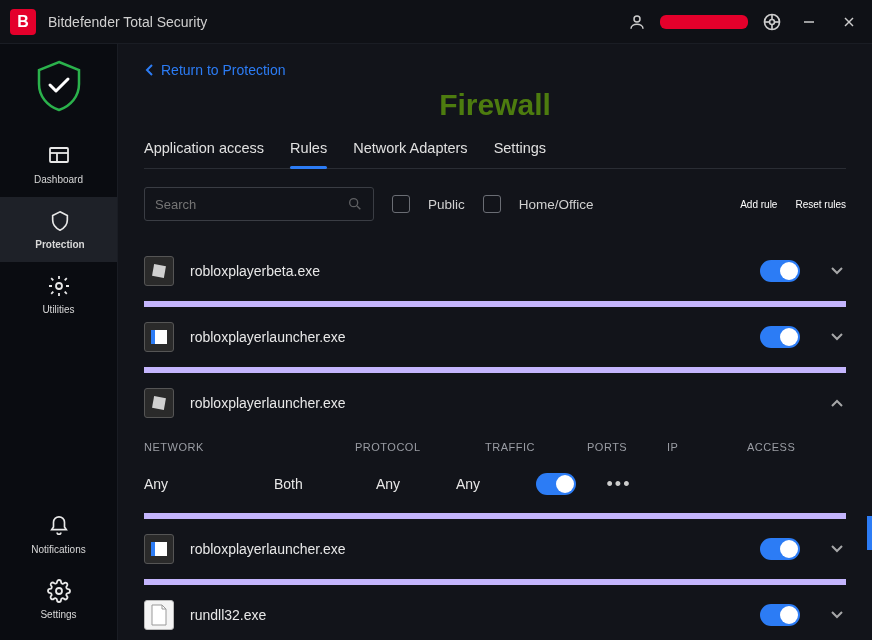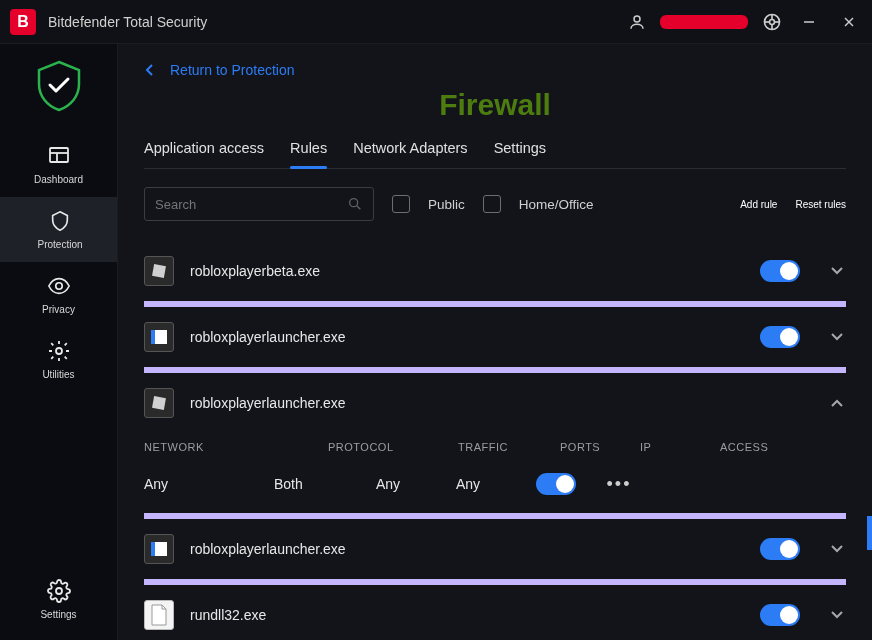--- a/index.html
+++ b/index.html
@@ -17,27 +17,27 @@
   
   
   .body-row { display: flex; flex: 1; min-height: 0; }
   
   
   .sidebar { width: 118px; background: #0a0c11; display: flex; flex-direction: column; align-items: center; padding-top: 14px; border-right: 1px solid #1a1d24; }
   .shield-box { width: 56px; height: 56px; margin-bottom: 18px; }
   .sb-item { width: 100%; display: flex; flex-direction: column; align-items: center; padding: 12px 0; cursor: pointer; font-size: 10px; color: #d8d8d8; gap: 6px; }
   .sb-item.active { background: #1e2128; border-left: 3px solid #2c7cf5; padding-left: 0; margin-left: -3px; width: calc(100% + 3px); }
   .sb-item.active .sb-icon { margin-left: 3px; }
-  .sb-item.active span { margin-left: 3px; }
+  .sb-item.active span { margin-left: 3px; font-weight: bold; }
   .sb-icon { width: 24px; height: 24px; display: flex; align-items: center; justify-content: center; }
   .sb-spacer { flex: 1; }
   
   
   .main { flex: 1; background: #12141a; display: flex; flex-direction: column; padding: 18px 26px 0 26px; overflow: hidden; position: relative; }
-  .breadcrumb { color: #2c7cf5; font-size: 14px; display: flex; align-items: center; gap: 16px; cursor: pointer; margin-bottom: 10px; }
+  .breadcrumb { color: #2c7cf5; font-size: 14px; display: flex; align-items: center; gap: 7px; cursor: pointer; margin-bottom: 10px; }
   .page-title { font-size: 30px; font-weight: 600; color: #4d7c0f; margin-bottom: 18px; text-align: center; }
   .tabs { display: flex; gap: 26px; border-bottom: 1px solid #2a2d34; margin-bottom: 18px; }
   .tab { padding-bottom: 12px; font-size: 14.5px; color: #e0e0e0; cursor: pointer; position: relative; }
   .tab.active::after { content: ''; position: absolute; left: 0; right: 0; bottom: -1px; height: 3px; background: #2c7cf5; border-radius: 2px; }
   
   
   .toolbar { display: flex; align-items: center; gap: 18px; margin-bottom: 20px; }
   .search-wrap { width: 230px; height: 34px; border: 1px solid #3a3d44; border-radius: 3px; display: flex; align-items: center; padding: 0 10px; background: #12141a; }
   .search-wrap input { flex: 1; background: transparent; border: none; outline: none; color: #ccc; font-size: 13px; }
   .search-ico { width: 16px; height: 16px; opacity: .5; }
@@ -55,21 +55,21 @@
   .app-icon.roblox::before { content: ''; width: 12px; height: 12px; background: #d0d0d0; transform: rotate(10deg); }
   .app-icon.win { background: #2a2a2a; border: 1px solid #555; }
   .app-icon.file { background: #f4f4f4; border: 1px solid #bbb; }
   .rule-name { flex: 1; font-size: 14px; color: #e8e8e8; }
   .toggle { width: 40px; height: 22px; background: #2c7cf5; border-radius: 11px; position: relative; cursor: pointer; }
   .toggle::after { content: ''; position: absolute; right: 2px; top: 2px; width: 18px; height: 18px; background: #fff; border-radius: 50%; }
   .chevron { width: 18px; height: 18px; display: flex; align-items: center; justify-content: center; cursor: pointer; opacity: .8; margin-left: 12px; }
   
   
   .detail-head { display: flex; font-size: 11px; color: #9a9d a4; color:#9a9da4; letter-spacing: .5px; padding: 8px 0 10px 0; }
-  .col-net { width: 184px; } .col-proto { width: 130px; } .col-traf { width: 102px; } .col-port { width: 80px; } .col-ip { width: 80px; } .col-acc { flex: 1; }
+  .col-net { width: 211px; } .col-proto { width: 130px; } .col-traf { width: 102px; } .col-port { width: 80px; } .col-ip { width: 80px; } .col-acc { flex: 1; }
   .detail-row { display: flex; align-items: center; font-size: 14px; color: #e8e8e8; padding: 10px 0 18px 0; }
   .detail-row .toggle { margin-left: 0; }
   .more { width: 26px; text-align: center; cursor: pointer; font-size: 18px; letter-spacing: 2px; color: #ccc; }
   
   .edge-accent { position: absolute; right: 0; top: 472px; width: 5px; height: 34px; background: #2c7cf5; }
 </style>
 </head>
 <body>
 
 <div class="titlebar">
@@ -122,37 +122,37 @@
     <div class="sb-item active">
       <div class="sb-icon">
           <svg width="22" height="22" viewBox="0 0 24 24" fill="none" stroke="#e8e8e8" stroke-width="1.8">
             <path d="M12 2 L20 6 V11 C20 16 16.5 20 12 22 C7.5 20 4 16 4 11 V6 Z"></path>
           </svg>
         </div>
       <span>Protection</span>
     </div>
     <div class="sb-item">
       <div class="sb-icon">
-          <svg width="26" height="20" viewBox="0 0 26 20" fill="none" stroke="#e8e8e8" stroke-width="1.8">
-            <path d="M2 10 C5 4 9 2 13 2 C17 2 21 4 24 10 C21 16 17 18 13 18 C9 18 5 16 2 10 Z"></path>
-            <circle cx="13" cy="10" r="3.5"></circle>
-          </svg>
-        </div>
-      <span>Privacy</span>
-    </div>
-    <div class="sb-item">
-      <div class="sb-icon">
           <svg width="24" height="24" viewBox="0 0 24 24" fill="none" stroke="#e8e8e8" stroke-width="1.8">
             <circle cx="12" cy="12" r="3"></circle>
             <path d="M12 2v3M12 19v3M4.2 4.2l2.1 2.1M17.7 17.7l2.1 2.1M2 12h3M19 12h3M4.2 19.8l2.1-2.1M17.7 6.3l2.1-2.1"></path>
           </svg>
         </div>
       <span>Utilities</span>
     </div>
     <div class="sb-spacer"></div>
+    <div class="sb-item">
+      <div class="sb-icon">
+          <svg width="22" height="22" viewBox="0 0 24 24" fill="none" stroke="#e8e8e8" stroke-width="1.8">
+            <path d="M6 8a6 6 0 1 1 12 0v5l2 3H4l2-3V8z"></path>
+            <path d="M10 19a2 2 0 0 0 4 0"></path>
+          </svg>
+        </div>
+      <span>Notifications</span>
+    </div>
     <div class="sb-item" style="margin-bottom:8px;">
       <div class="sb-icon">
           <svg width="24" height="24" viewBox="0 0 24 24" fill="none" stroke="#e8e8e8" stroke-width="1.8">
             <circle cx="12" cy="12" r="3"></circle>
             <path d="M19.4 15a1.7 1.7 0 0 0 .34 1.87l.06.06a2 2 0 1 1-2.83 2.83l-.06-.06a1.7 1.7 0 0 0-1.87-.34 1.7 1.7 0 0 0-1.03 1.56V21a2 2 0 1 1-4 0v-.09a1.7 1.7 0 0 0-1.11-1.56 1.7 1.7 0 0 0-1.87.34l-.06.06a2 2 0 1 1-2.83-2.83l.06-.06a1.7 1.7 0 0 0 .34-1.87 1.7 1.7 0 0 0-1.56-1.03H3a2 2 0 1 1 0-4h.09a1.7 1.7 0 0 0 1.56-1.11 1.7 1.7 0 0 0-.34-1.87l-.06-.06a2 2 0 1 1 2.83-2.83l.06.06a1.7 1.7 0 0 0 1.87.34H9a1.7 1.7 0 0 0 1.03-1.56V3a2 2 0 1 1 4 0v.09a1.7 1.7 0 0 0 1.03 1.56 1.7 1.7 0 0 0 1.87-.34l.06-.06a2 2 0 1 1 2.83 2.83l-.06.06a1.7 1.7 0 0 0-.34 1.87V9a1.7 1.7 0 0 0 1.56 1.03H21a2 2 0 1 1 0 4h-.09a1.7 1.7 0 0 0-1.56 1.03z"></path>
           </svg>
         </div>
       <span>Settings</span>
     </div>
   </div>

